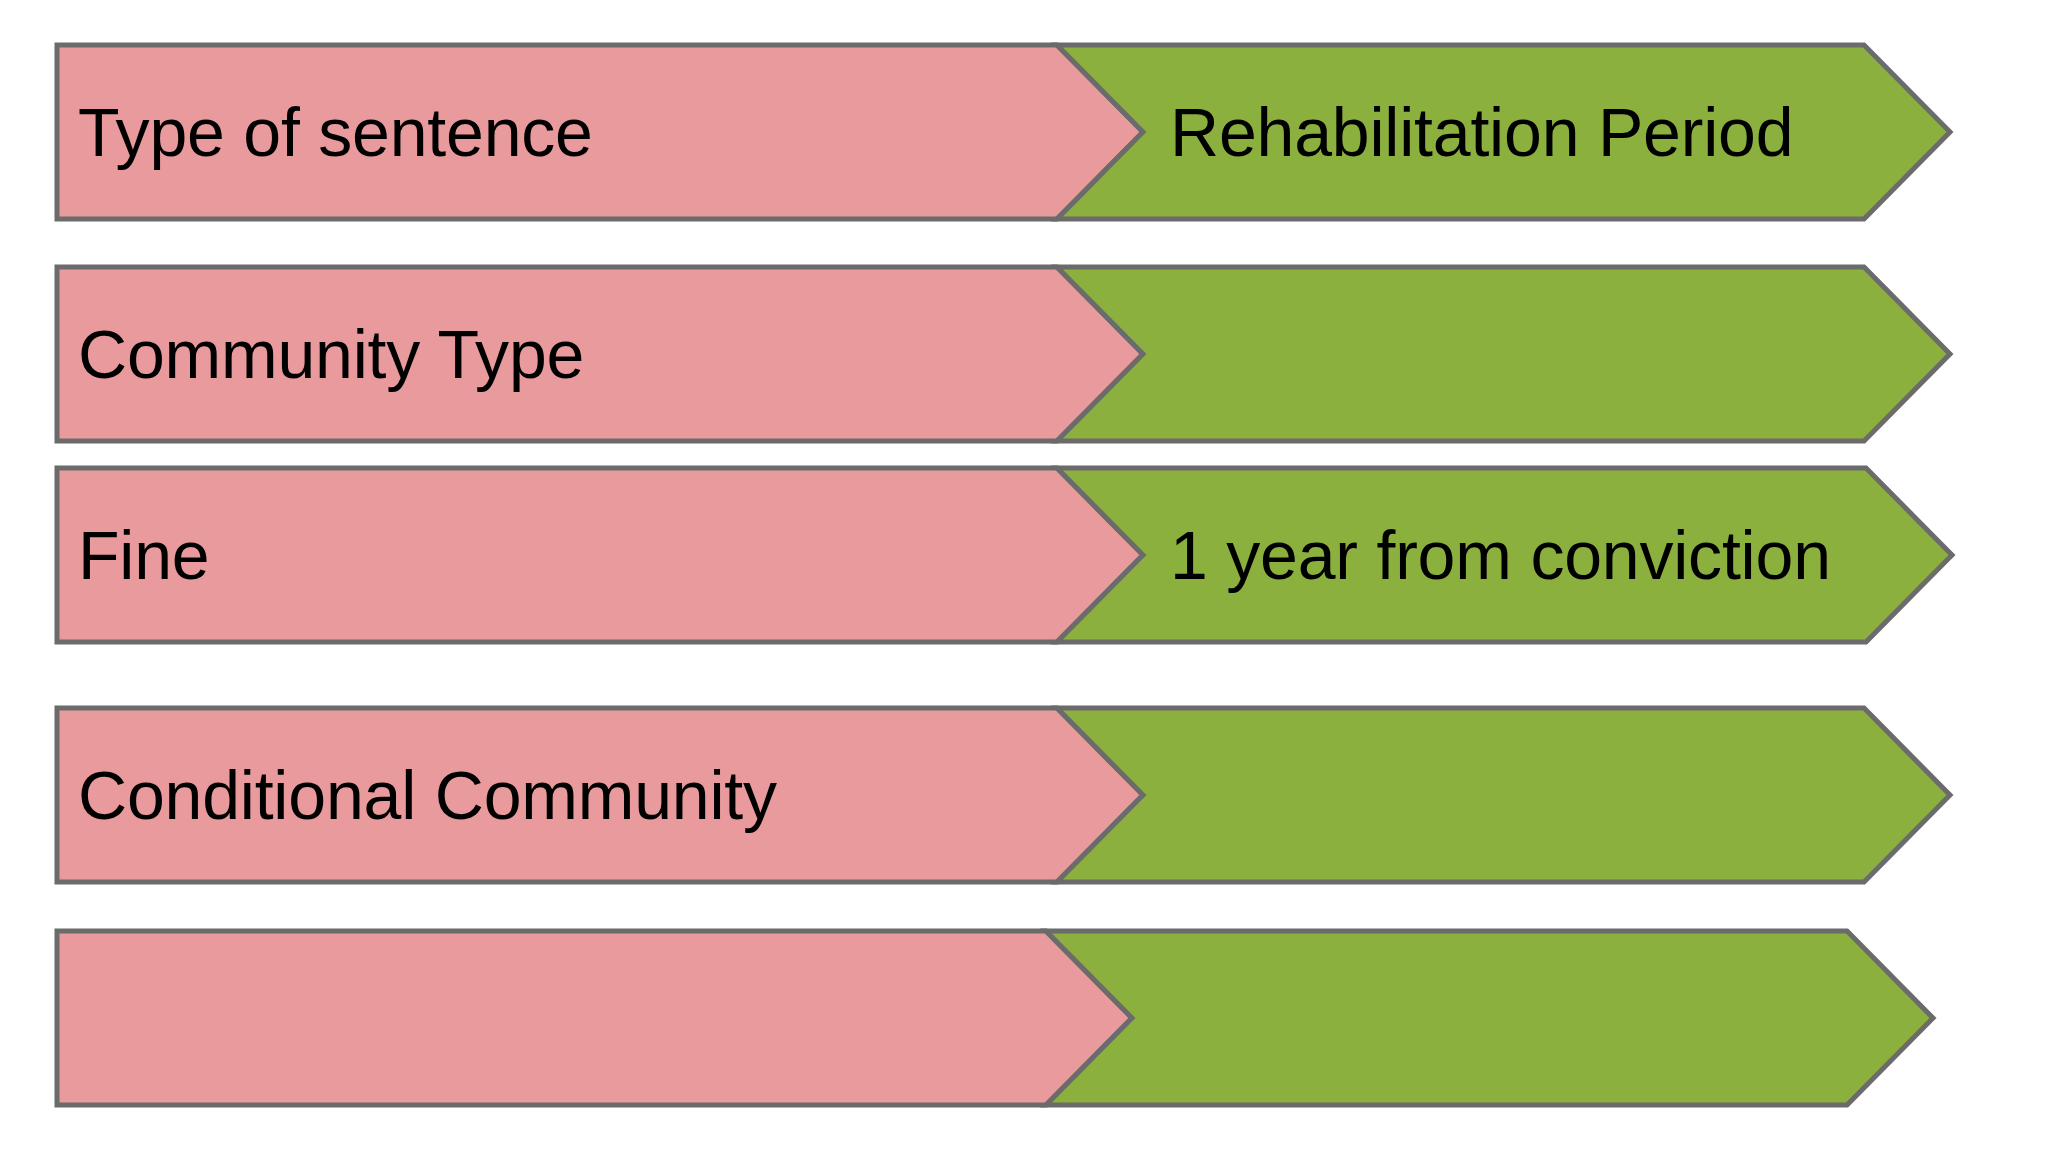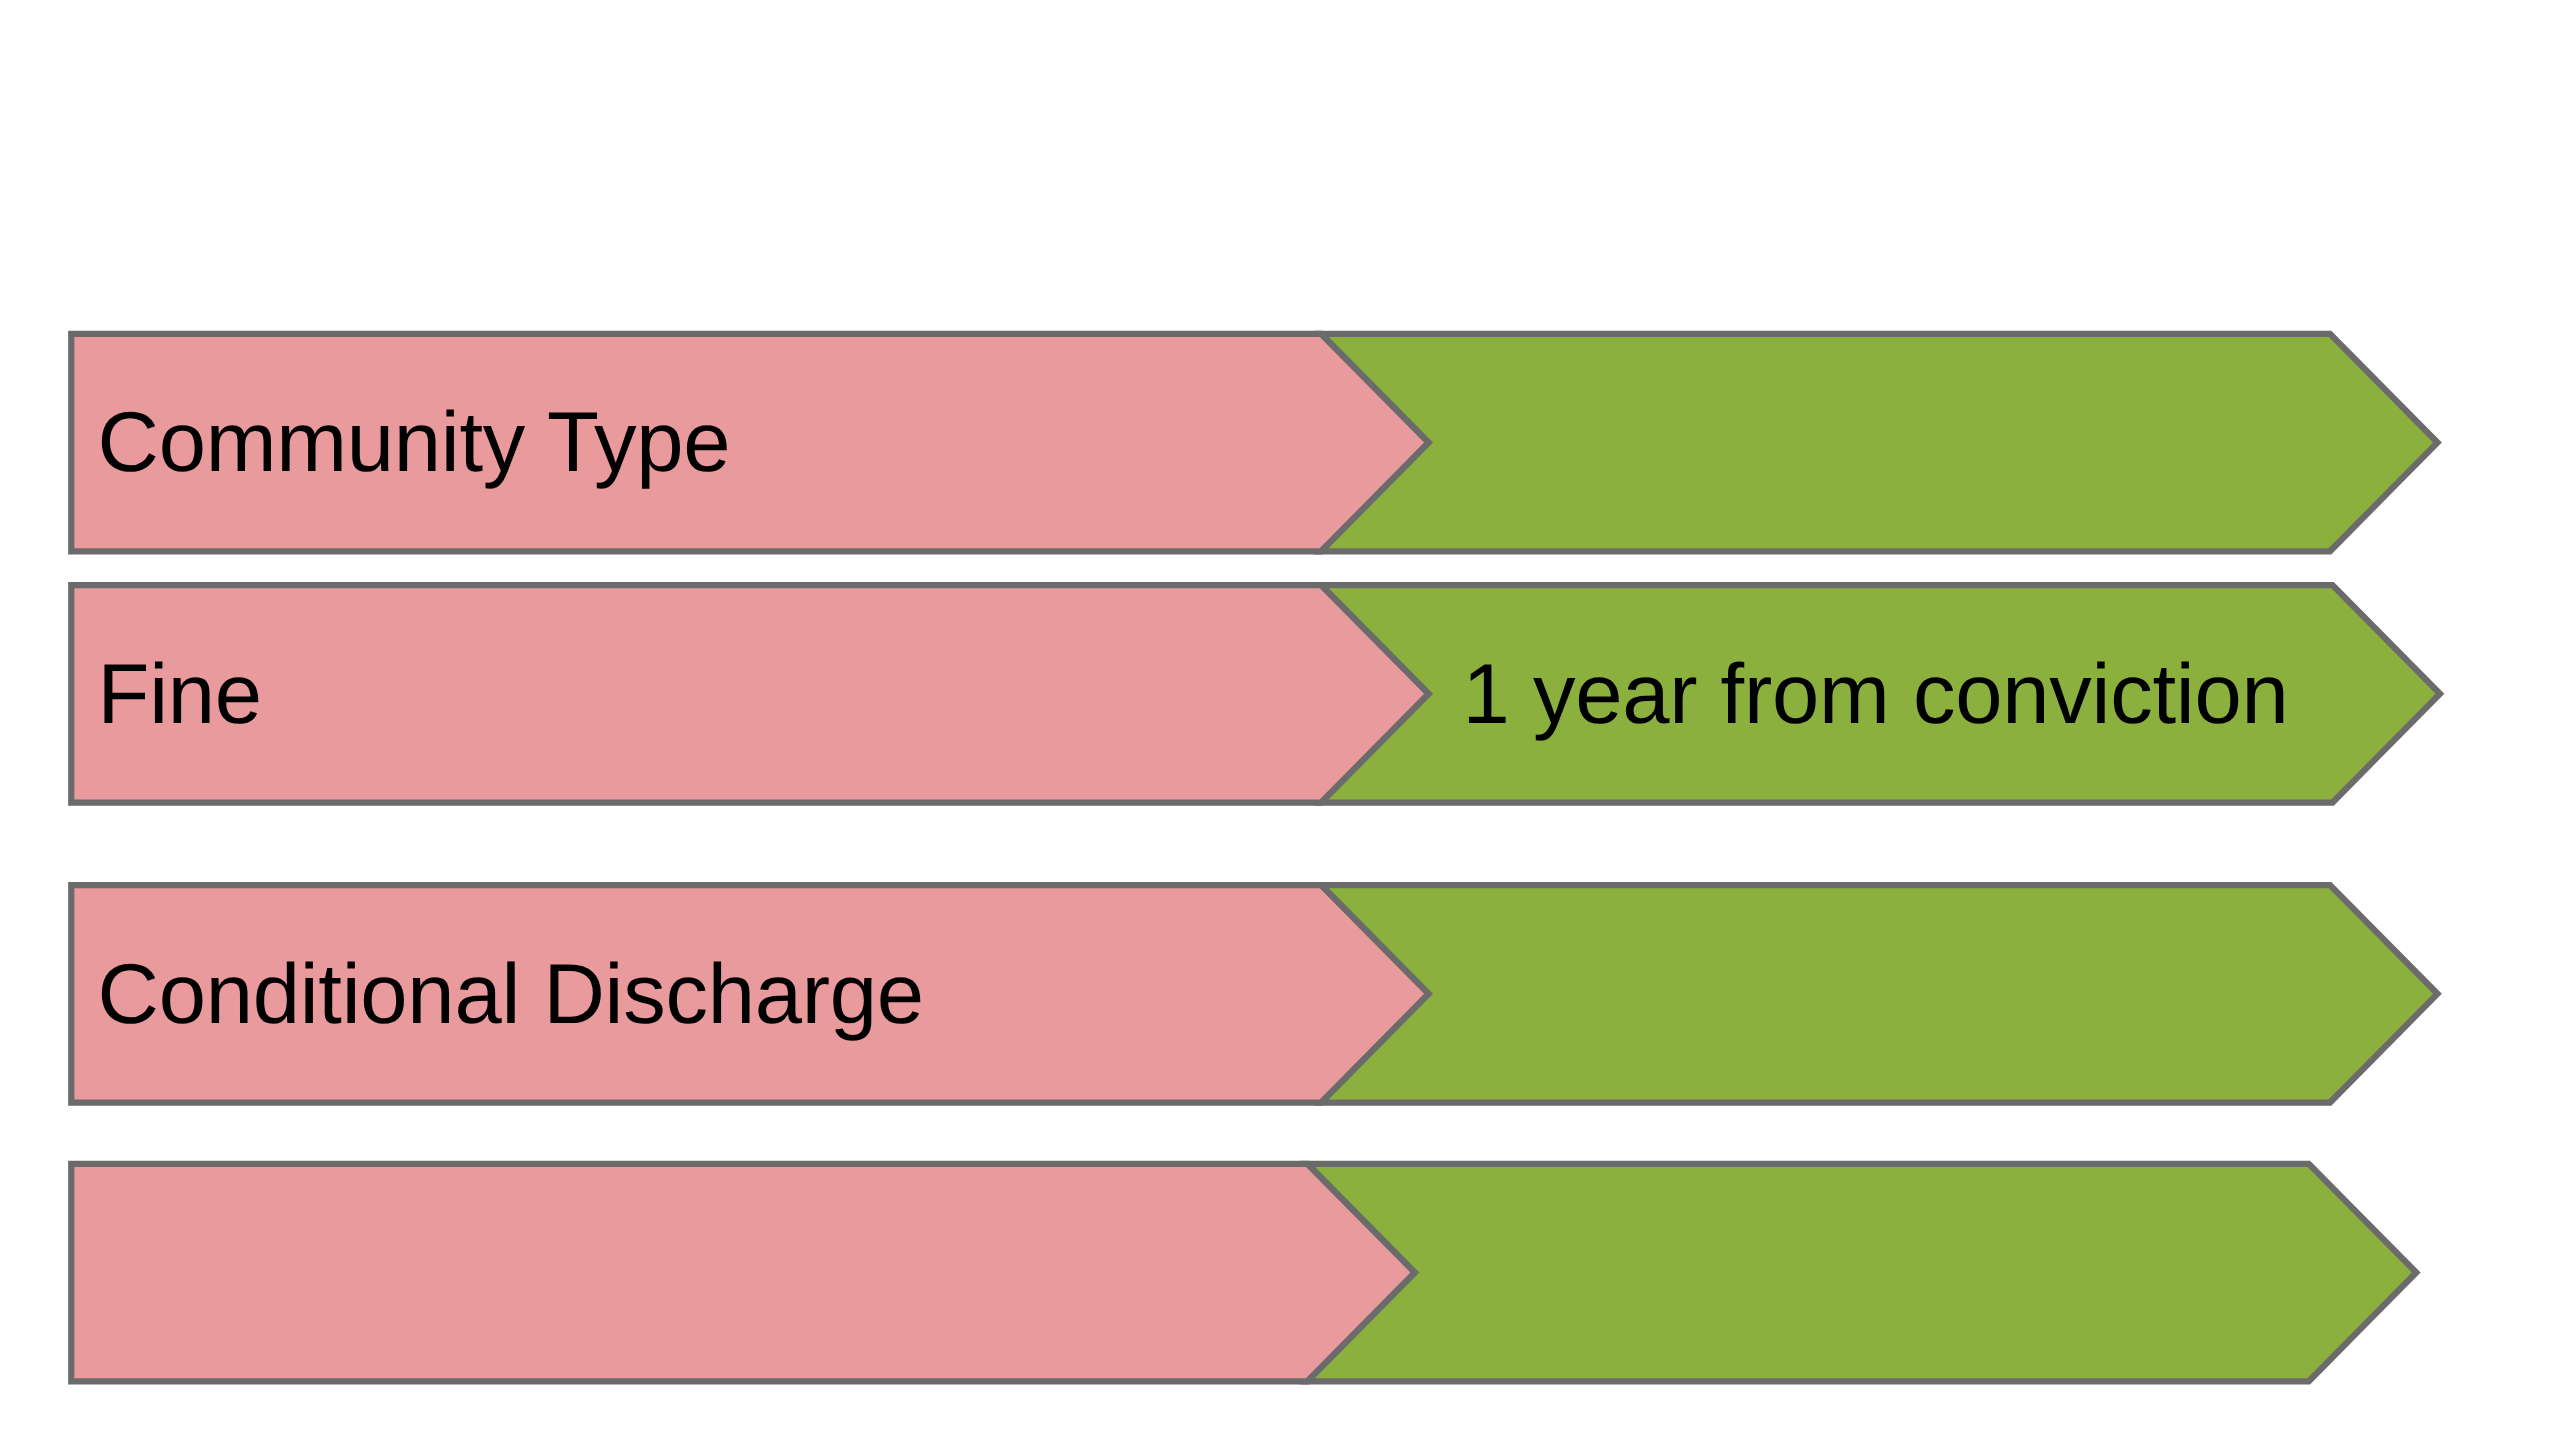--- a/index.html
+++ b/index.html
@@ -45,20 +45,28 @@
     height: 180px;
   }
   .label-left  { left: 78px; }
   .label-right { left: 1170px; }
 </style>
 </head>
 <body>
 
 <div id="canvas">
 
+  <div class="row" style="top:42px;">
+    <svg class="row-svg" width="2048" height="180" viewBox="0 0 2048 180">
+      <polygon points="57,3 1057,3 1143,90 1057,177 57,177" fill="#E99A9C" stroke="#6B6B6B" stroke-width="5" stroke-linejoin="miter"></polygon>
+      <polygon points="1057,3 1864,3 1950,90 1864,177 1057,177 1143,90" fill="#8CB03E" stroke="#6B6B6B" stroke-width="5" stroke-linejoin="miter"></polygon>
+    </svg>
+    <div class="cell-label label-left">Type of sentence</div>
+    <div class="cell-label label-right">Rehabilitation Period</div>
+  </div>
 
   <div class="row" style="top:264px;">
     <svg class="row-svg" width="2048" height="180" viewBox="0 0 2048 180">
       <polygon points="57,3 1057,3 1143,90 1057,177 57,177" fill="#E99A9C" stroke="#6B6B6B" stroke-width="5" stroke-linejoin="miter"></polygon>
       <polygon points="1057,3 1864,3 1950,90 1864,177 1057,177 1143,90" fill="#8CB03E" stroke="#6B6B6B" stroke-width="5" stroke-linejoin="miter"></polygon>
     </svg>
     <div class="cell-label label-left">Community Type</div>
   </div>
 
   <div class="row" style="top:465px;">
@@ -68,21 +76,21 @@
     </svg>
     <div class="cell-label label-left">Fine</div>
     <div class="cell-label label-right">1 year from conviction</div>
   </div>
 
   <div class="row" style="top:705px;">
     <svg class="row-svg" width="2048" height="180" viewBox="0 0 2048 180">
       <polygon points="57,3 1057,3 1143,90 1057,177 57,177" fill="#E99A9C" stroke="#6B6B6B" stroke-width="5" stroke-linejoin="miter"></polygon>
       <polygon points="1057,3 1864,3 1950,90 1864,177 1057,177 1143,90" fill="#8CB03E" stroke="#6B6B6B" stroke-width="5" stroke-linejoin="miter"></polygon>
     </svg>
-    <div class="cell-label label-left">Conditional Discharge</div>
+    <div class="cell-label label-left">Conditional Community</div>
   </div>
 
   <div class="row" style="top:928px;">
     <svg class="row-svg" width="2048" height="180" viewBox="0 0 2048 180">
       <polygon points="57,3 1046,3 1132,90 1046,177 57,177" fill="#E99A9C" stroke="#6B6B6B" stroke-width="5" stroke-linejoin="miter"></polygon>
       <polygon points="1046,3 1847,3 1933,90 1847,177 1046,177 1132,90" fill="#8CB03E" stroke="#6B6B6B" stroke-width="5" stroke-linejoin="miter"></polygon>
     </svg>
   </div>
 
 </div>

